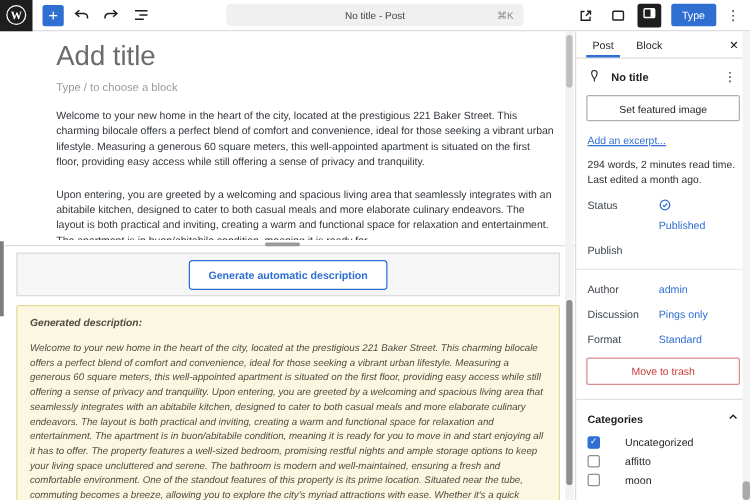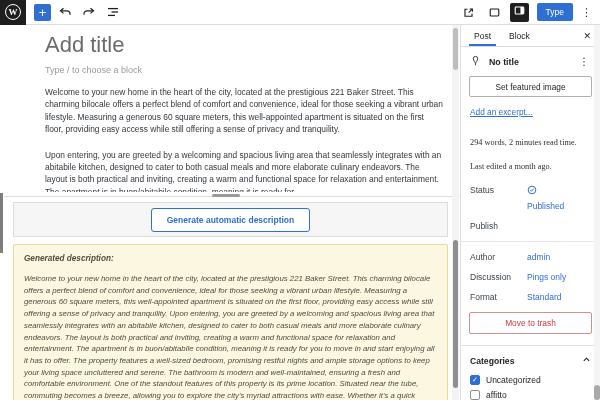--- a/index.html
+++ b/index.html
@@ -65,36 +65,36 @@
   .sb-tab.active::after { content:""; position:absolute; left:4px; right:4px; bottom:0; height:2px; background:var(--accent); }
   .sb-close { margin-left:auto; border:none; background:none; padding:0 9px; font-size:9px; color:#1e1e1e; cursor:pointer; }
 
   .post-card { display:flex; align-items:center; gap:8px; padding:8px 9px 7px; }
   .post-card .pc-title { font-weight:700; font-size:8.8px; }
   .pc-kebab { margin-left:auto; border:none; background:none; font-size:10px; cursor:pointer; padding:0 2px; color:#1e1e1e; }
 
   .feat-btn { display:block; width:calc(100% - 16px); margin:1px 8px 9px; height:21px; background:#fff;
               border:1px solid #b0b0b0; border-radius:2px; font-size:8.3px; color:#1e1e1e; cursor:pointer; font-family:inherit; }
   .excerpt-link { display:inline-block; margin:1px 9px 8px; color:var(--accent); text-decoration:underline; font-size:8.3px; cursor:pointer; }
-  .meta-line { margin:12px 9px; color:#2f2f2f; font-size:8.3px; line-height:12px;font-family:Liberation Serif, serif; }
+  .meta-line { margin:0 9px; color:#2f2f2f; font-size:8.3px; line-height:12px; }
 
   .fields { margin-top:10px; }
   .field-row { display:flex; align-items:flex-start; padding:0 9px; margin-bottom:9px; }
   .f-label { width:57px; flex:none; color:#3c434a; line-height:11px; }
   .f-value { color:var(--accent); display:flex; align-items:flex-start; gap:3px; line-height:11px; cursor:pointer; max-width:64px;flex-direction:column; }
   .sb-line { height:1px; background:#e8e8e8; margin:7px 0 10px; }
 
   .trash-btn { display:block; width:calc(100% - 16px); margin:7px 8px 0; height:22px; background:#fff;
                border:1px solid #d98c8c; border-radius:2px; color:var(--destructive); font-size:8.4px; cursor:pointer; font-family:inherit; }
   .sb-hr { height:1px; background:#e0e0e0; margin:11px 0 0; }
 
   .cat-section { padding:9px 9px 0; }
   .cat-header { display:flex; align-items:center; justify-content:space-between; cursor:pointer; margin-bottom:9px; }
   .cat-title { font-weight:700; font-size:8.6px; }
-  .cat-item { display:flex; align-items:center; gap:6px; margin-bottom:5px; cursor:pointer; }
+  .cat-item { display:flex; align-items:center; gap:20px; margin-bottom:5px; cursor:pointer; }
   .cbx { width:10px; height:10px; border:1px solid #8c8f94; border-radius:2px; background:#fff; flex:none;
          display:flex; align-items:center; justify-content:center; }
   .cbx.checked { background:var(--accent); border-color:var(--accent); }
   .cbx.checked::after { content:"✓"; color:#fff; font-size:7px; line-height:8px; }
 
   .s-sb-track { position:absolute; top:0; bottom:0; right:0; width:6px; background:#f4f4f4; }
   .s-sb-thumb { position:absolute; bottom:0; right:0; width:6px; height:15px; background:#a9a9a9; border-radius:3px; cursor:grab; }
 </style>
 </head>
 <body>
@@ -125,20 +125,24 @@
     <button class="tb-icon">
       <span>
         <svg width="14" height="14" viewBox="0 0 14 14" stroke="#1e1e1e" stroke-width="1.3">
           <line x1="2" y1="3.6" x2="12" y2="3.6"></line>
             <line x1="5.5" y1="7" x2="12" y2="7"></line>
             <line x1="2" y1="10.4" x2="9" y2="10.4"></line>
         </svg>
       </span>
     </button>
 
+    <div class="doc-pill">
+      <span>No title - Post</span>
+      <span class="shortcut">⌘K</span>
+    </div>
 
     <div class="tb-right">
       <button class="tb-icon">
         <span>
           <svg width="13" height="13" viewBox="0 0 14 14" fill="none" stroke="#1e1e1e" stroke-width="1.2">
             <path d="M6 3.5 H3.2 V11 H10.8 V8"></path>
               <path d="M8.2 3.2 H11.2 V6.2"></path>
               <path d="M11 3.4 L7.2 7.2"></path>
           </svg>
         </span>

